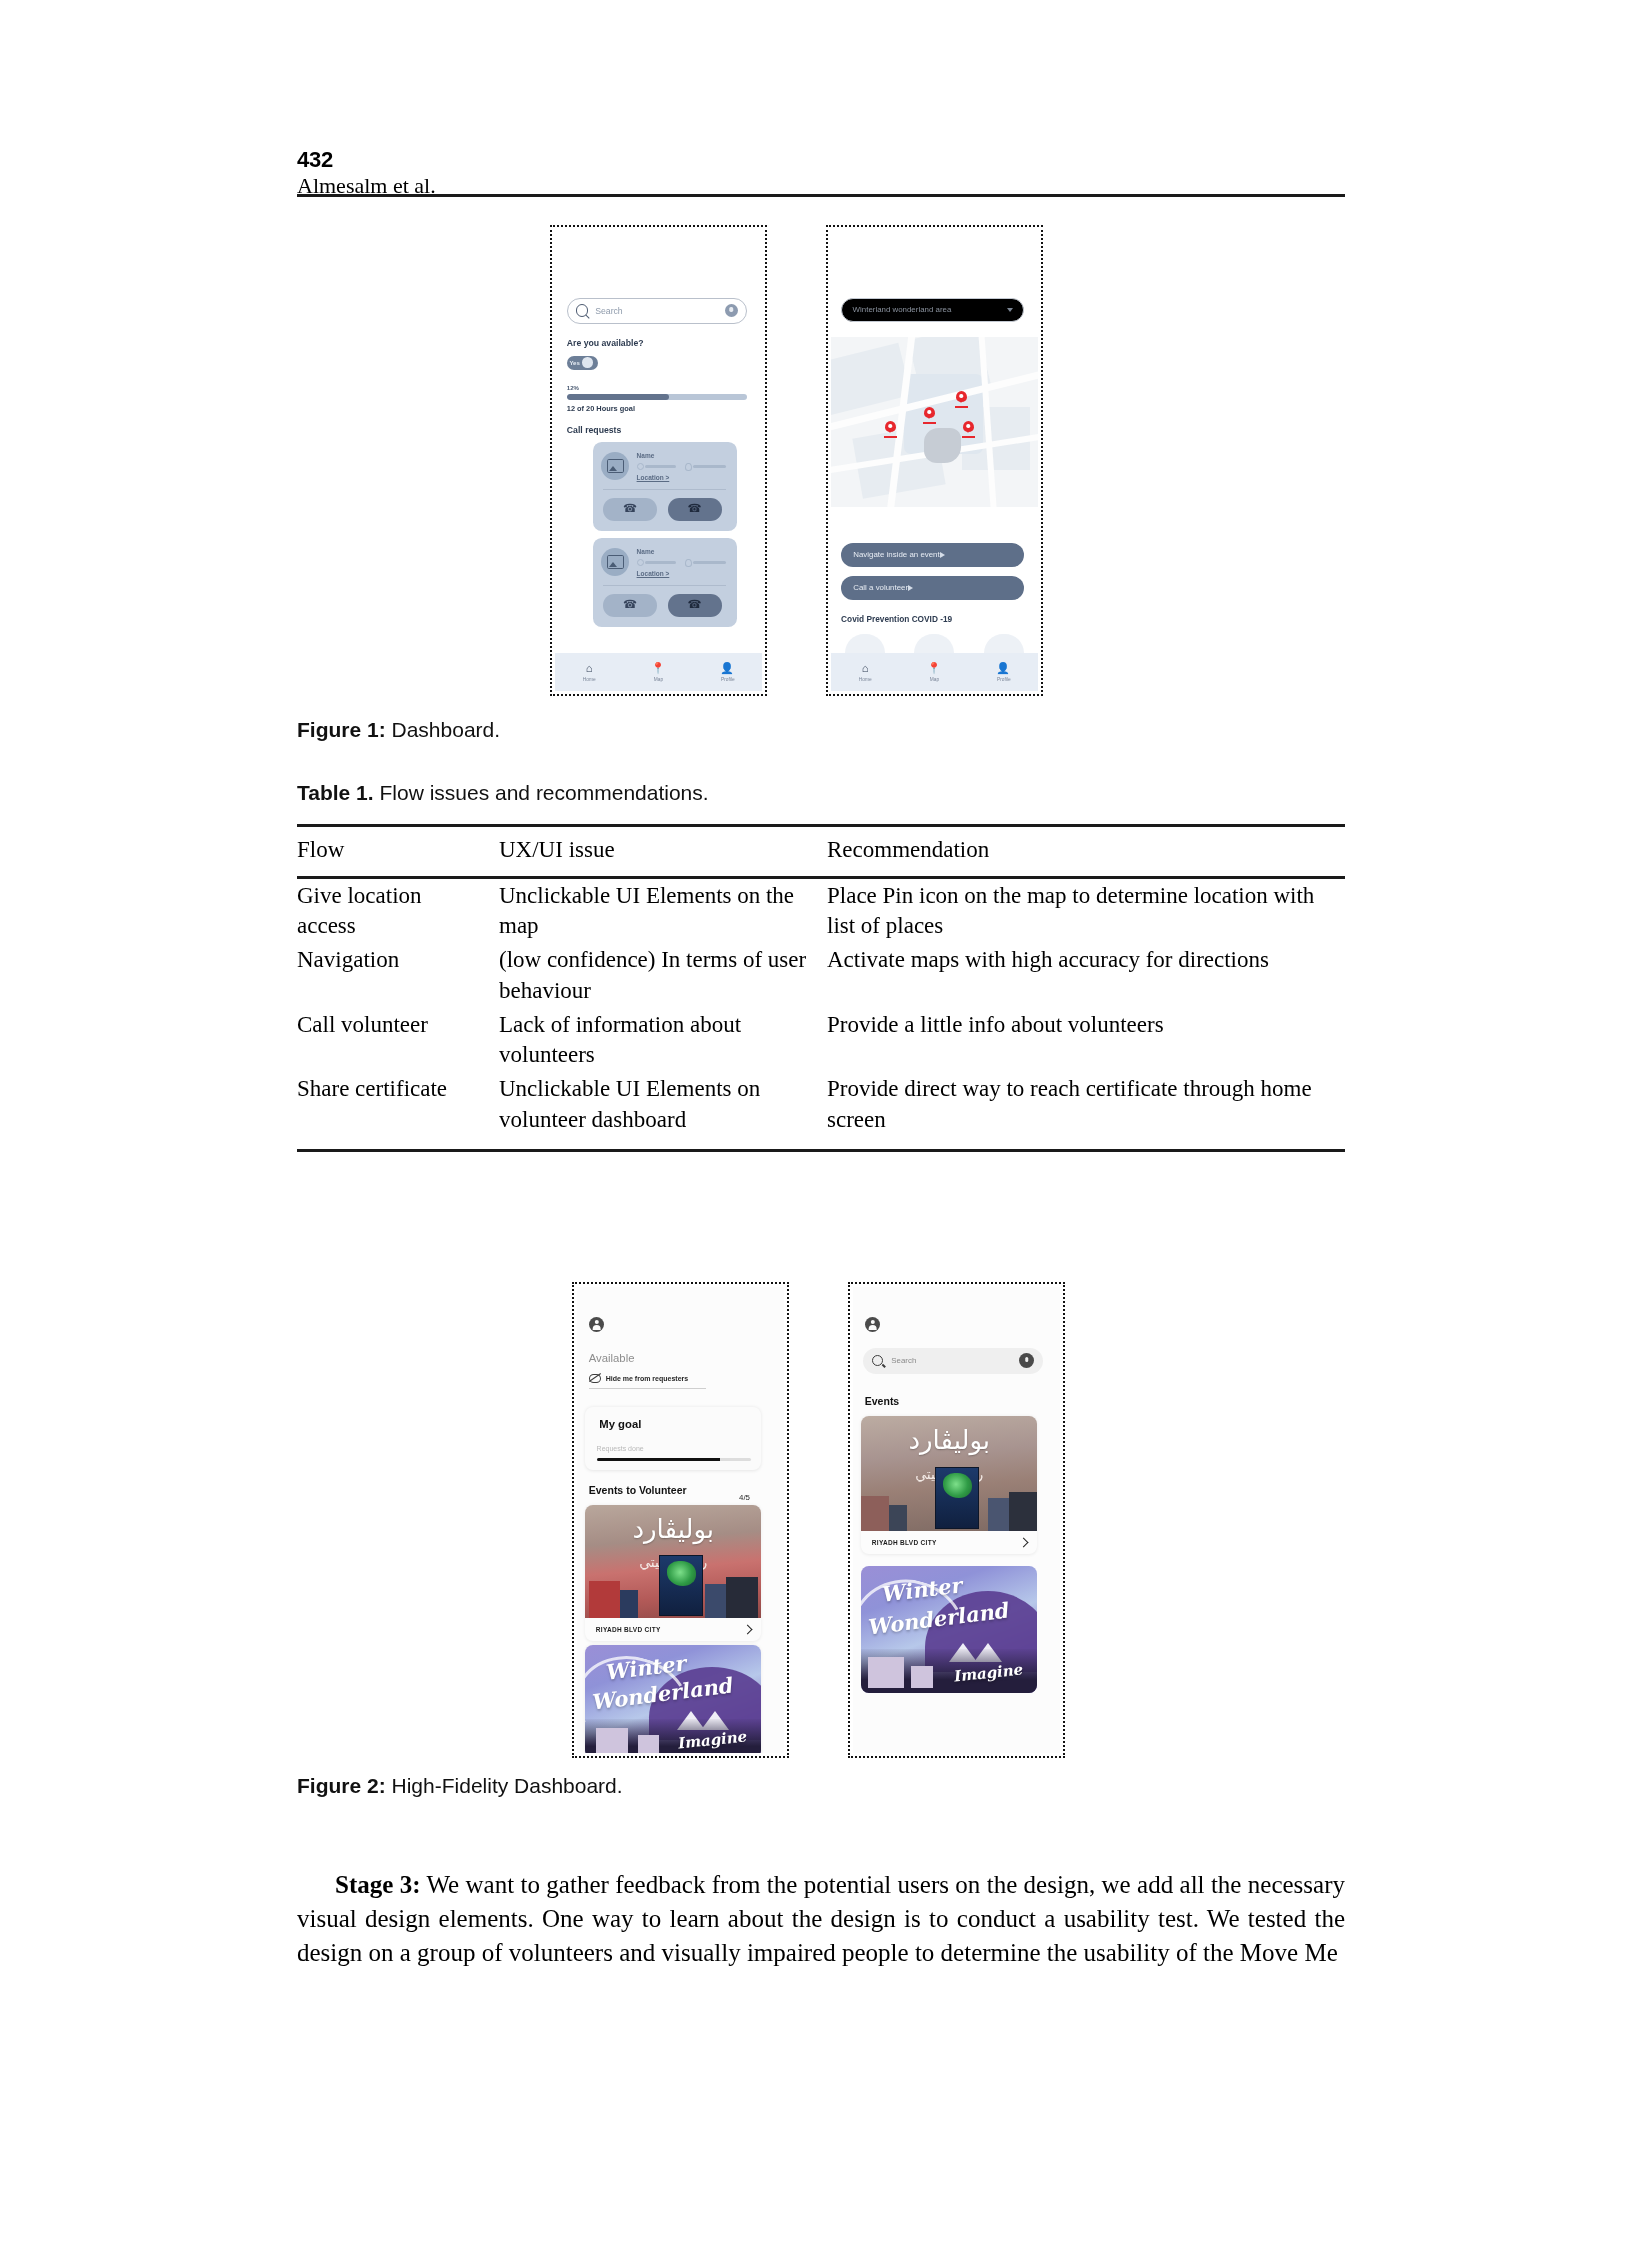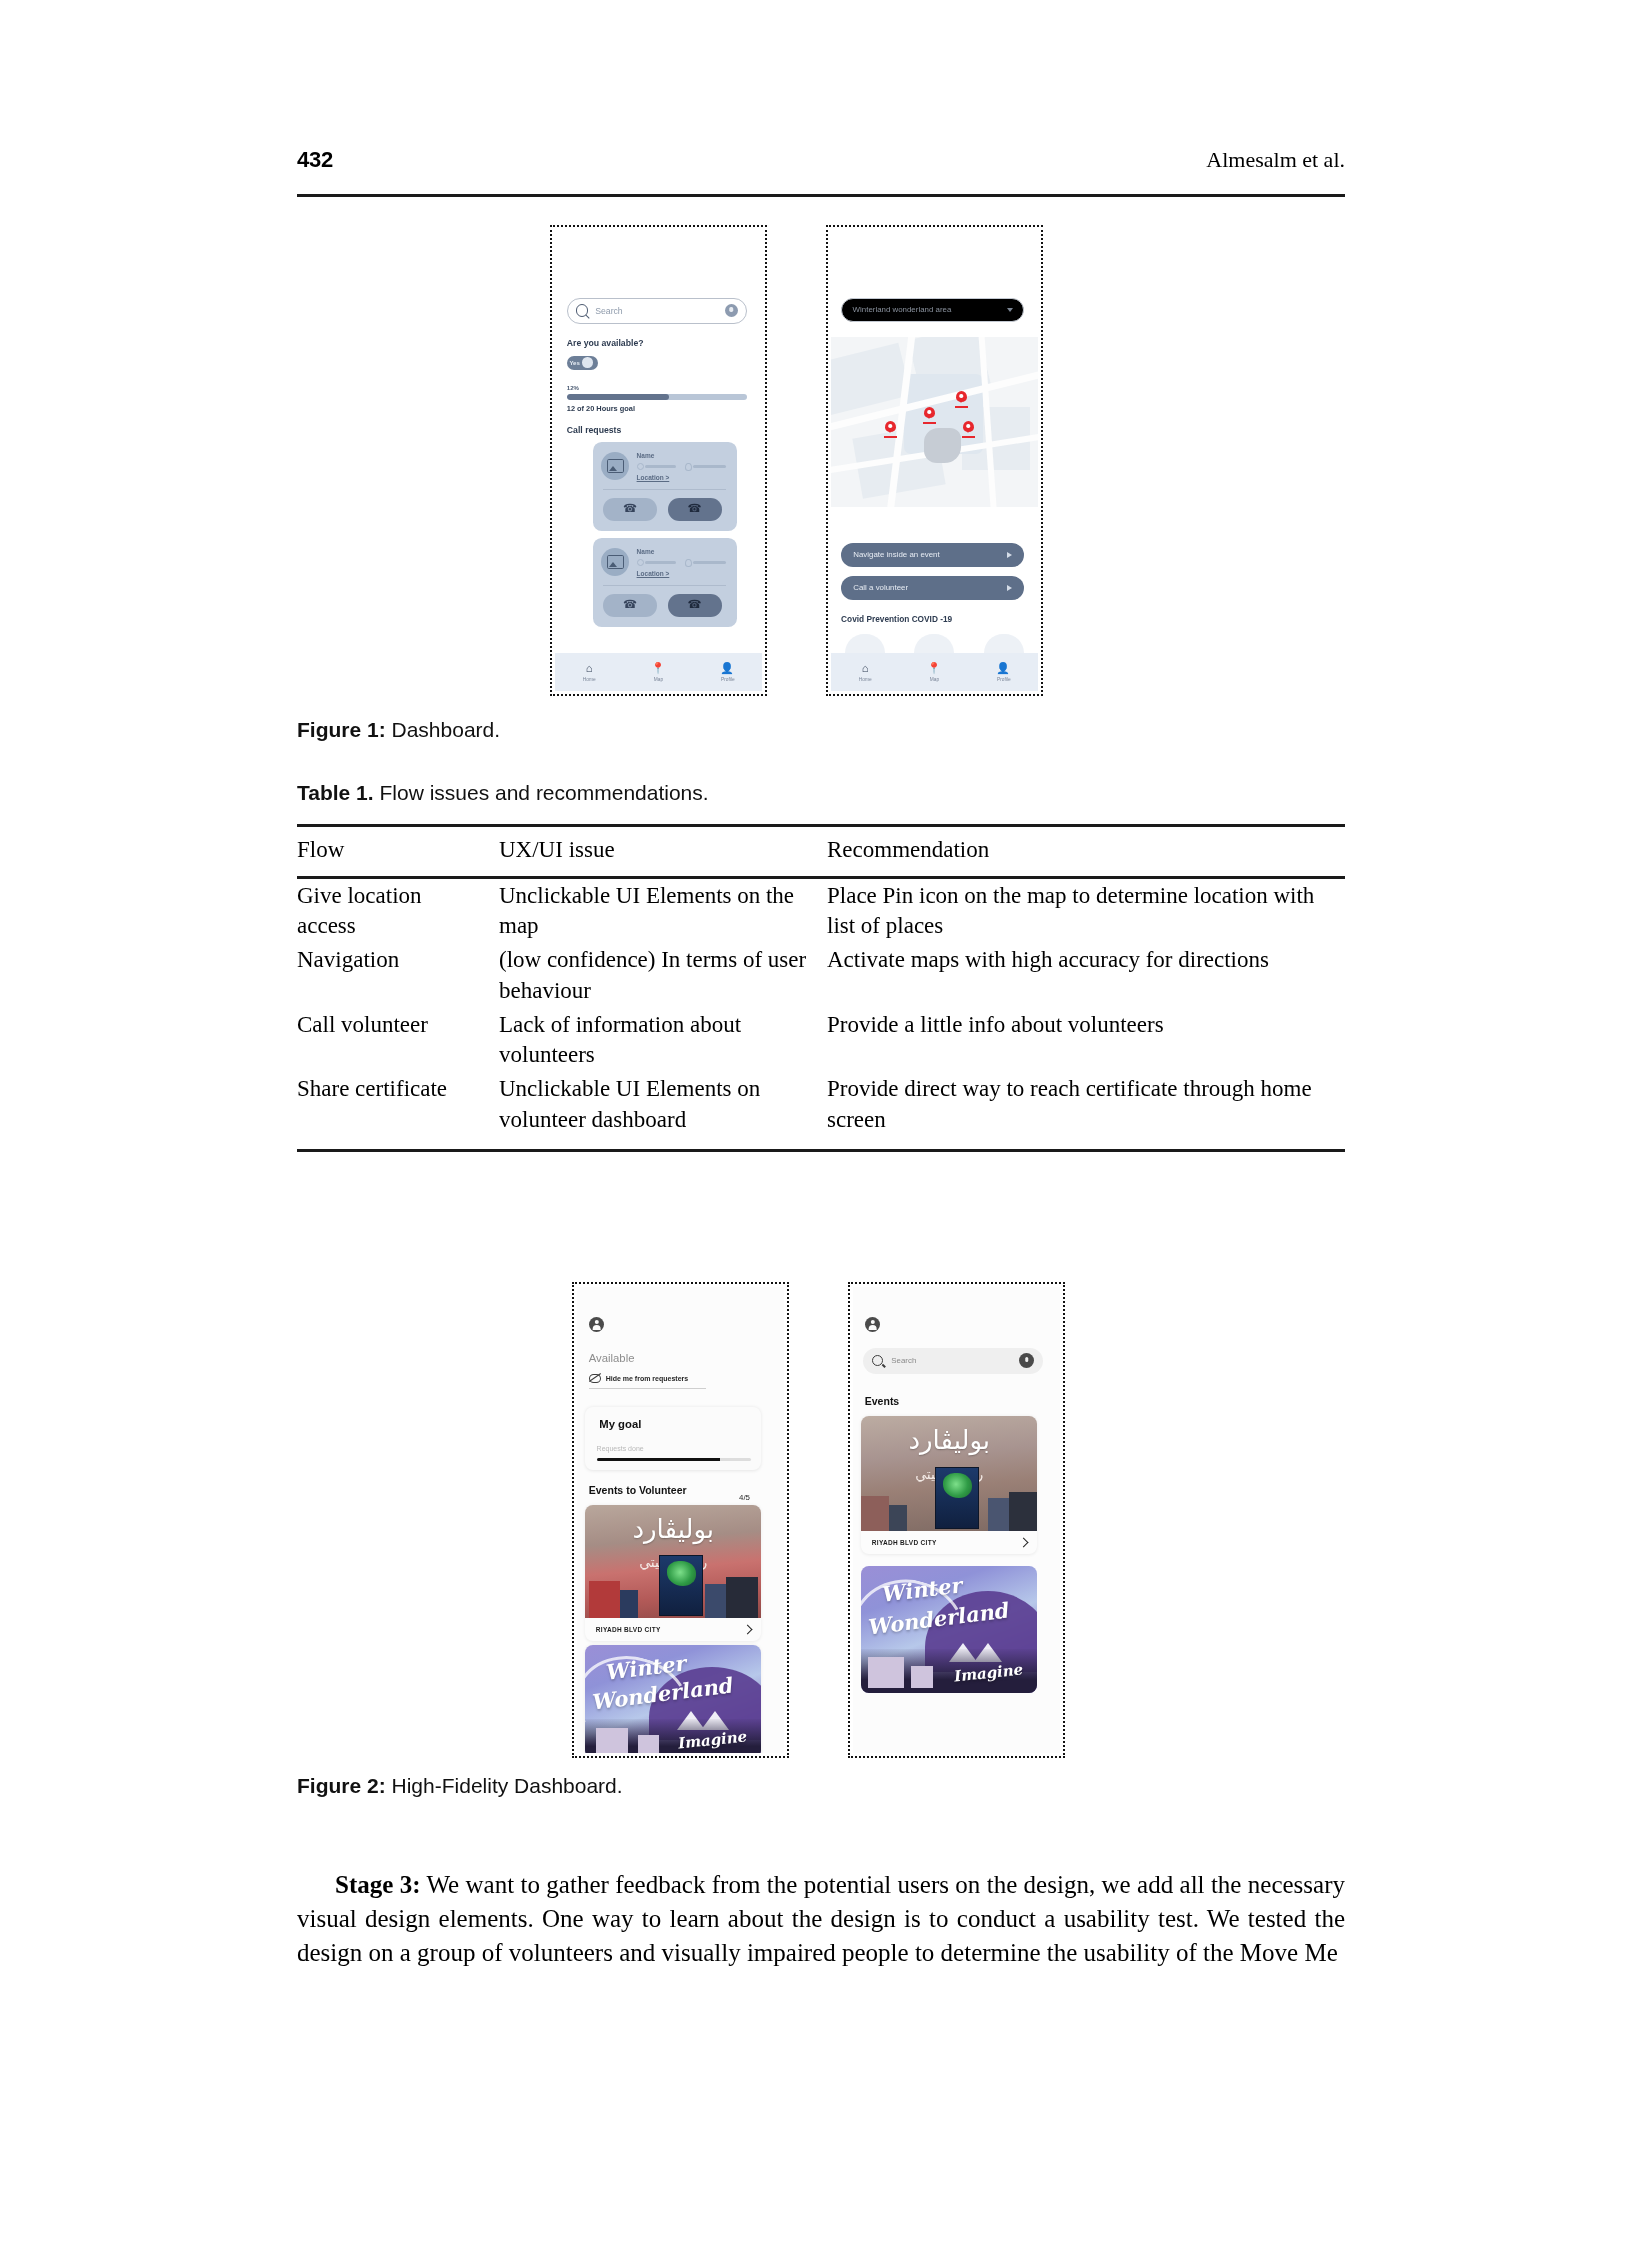--- a/index.html
+++ b/index.html
@@ -18,20 +18,21 @@
 
   
   .page-header {
     position: absolute;
     left: 297px;
     top: 147px;
     width: 1048px;
     display: flex;
     justify-content: space-between;
     align-items: baseline;
+    flex-direction: column;
   }
   .folio {
     font-family: "Liberation Sans", sans-serif;
     font-weight: bold;
     font-size: 22px;
     letter-spacing: -0.2px;
   }
   .running-head {
     font-family: "Liberation Serif", serif;
     font-size: 22px;
@@ -390,21 +391,21 @@
   }
 
   .mp-pillbtn {
     position: absolute;
     left: 10.5px;
     width: 183px; height: 24.4px;
     border-radius: 13px;
     background: #5e6f89;
     display: flex;
     align-items: center;
-    justify-content: space-between;
+    justify-content: flex-start;
     padding: 0 12.2px;
     box-sizing: border-box;
   }
   .mp-pillbtn.b1 { top: 313px; }
   .mp-pillbtn.b2 { top: 346px; }
   .mp-pillbtn .txt {
     font-family: "Liberation Sans", sans-serif;
     font-size: 7.9px;
     color: #e8edf4;
   }

